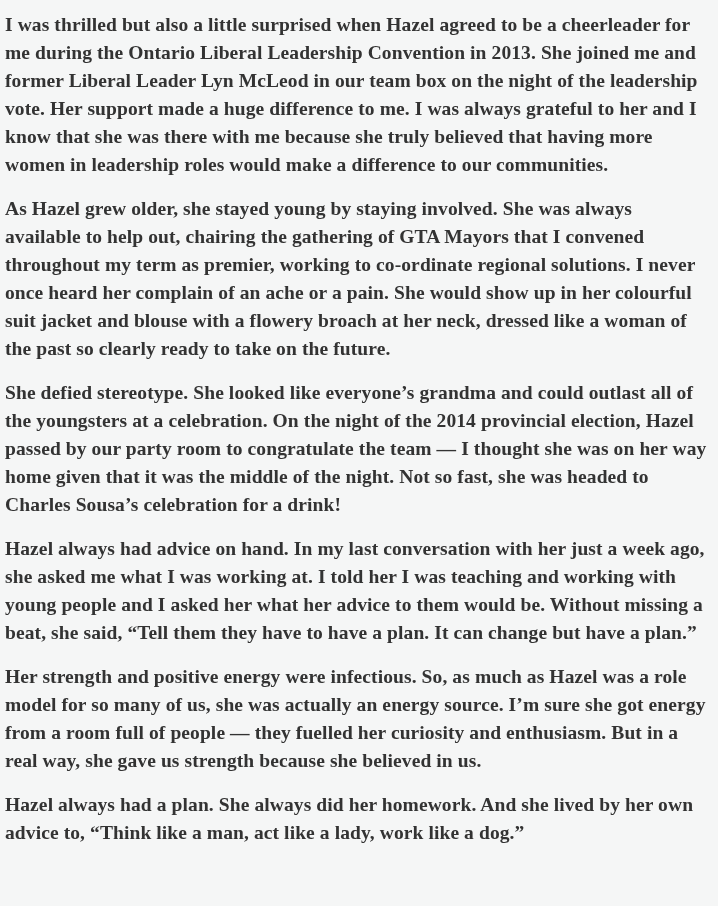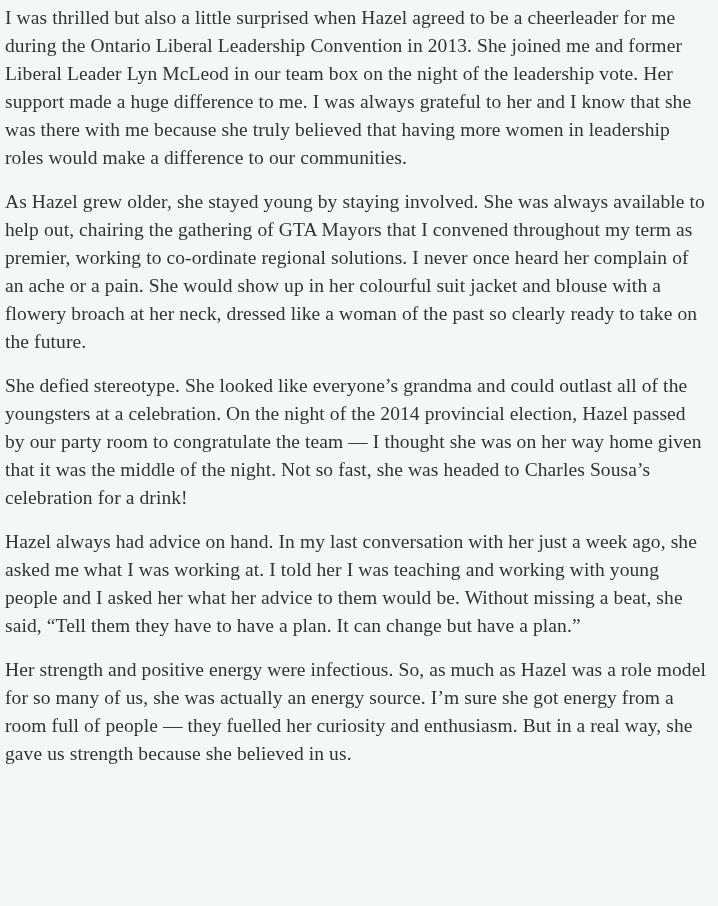--- a/index.html
+++ b/index.html
@@ -20,30 +20,32 @@
     height: 906px;
     padding: 2px 8px 0 5px;
     background: #f5f6f6;
   }
 
   .article-body p {
     font-size: 19.5px;
     line-height: 28px;
     color: #333333;
     letter-spacing: 0.1px;
-    margin: 2px 0 16px 0;
+    margin: 9px 0 16px 0;
     text-rendering: optimizeLegibility;
+    font-weight: bold;
   }
 
   .article-body p:last-child {
     margin-bottom: 0;
   }
 </style>
 </head>
 <body>
 
 <div class="article-body">
   <p>I was thrilled but also a little surprised when Hazel agreed to be a cheerleader for me during the Ontario Liberal Leadership Convention in 2013. She joined me and former Liberal Leader Lyn McLeod in our team box on the night of the leadership vote. Her support made a huge difference to me. I was always grateful to her and I know that she was there with me because she truly believed that having more women in leadership roles would make a difference to our communities.</p>
   <p>As Hazel grew older, she stayed young by staying involved. She was always available to help out, chairing the gathering of GTA Mayors that I convened throughout my term as premier, working to co-ordinate regional solutions. I never once heard her complain of an ache or a pain. She would show up in her colourful suit jacket and blouse with a flowery broach at her neck, dressed like a woman of the past so clearly ready to take on the future.</p>
   <p>She defied stereotype. She looked like everyone’s grandma and could outlast all of the youngsters at a celebration. On the night of the 2014 provincial election, Hazel passed by our party room to congratulate the team — I thought she was on her way home given that it was the middle of the night. Not so fast, she was headed to Charles Sousa’s celebration for a drink!</p>
   <p>Hazel always had advice on hand. In my last conversation with her just a week ago, she asked me what I was working at. I told her I was teaching and working with young people and I asked her what her advice to them would be. Without missing a beat, she said, “Tell them they have to have a plan. It can change but have a plan.”</p>
   <p>Her strength and positive energy were infectious. So, as much as Hazel was a role model for so many of us, she was actually an energy source. I’m sure she got energy from a room full of people — they fuelled her curiosity and enthusiasm. But in a real way, she gave us strength because she believed in us.</p>
+  <p>Hazel always had a plan. She always did her homework. And she lived by her own advice to, “Think like a man, act like a lady, work like a dog.”</p>
 </div>
 
 </body></html>

